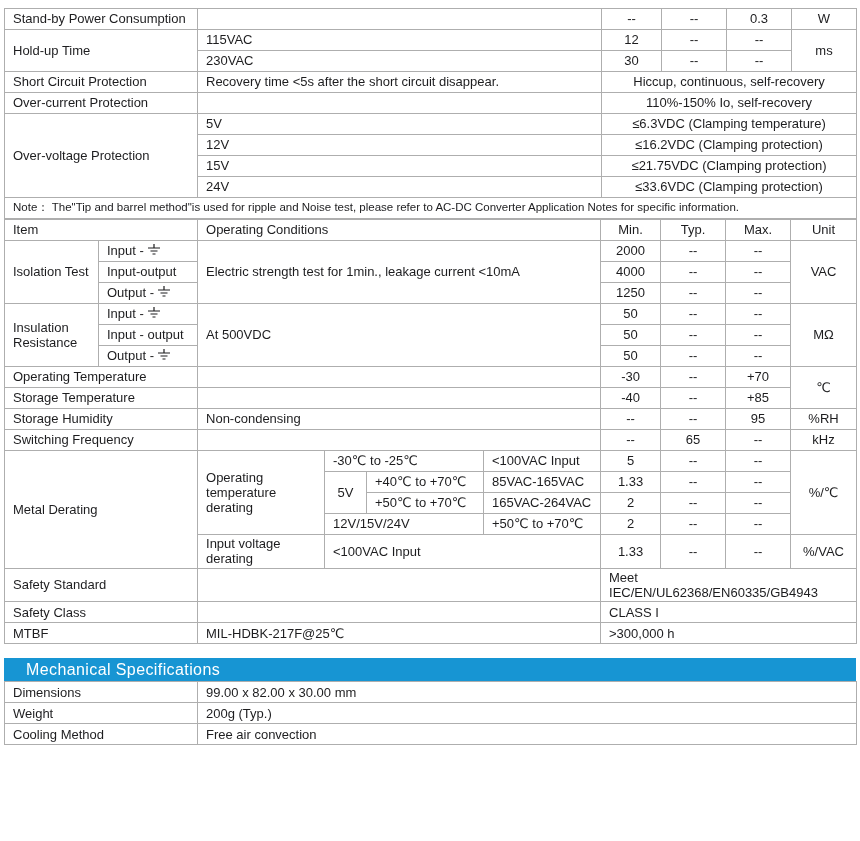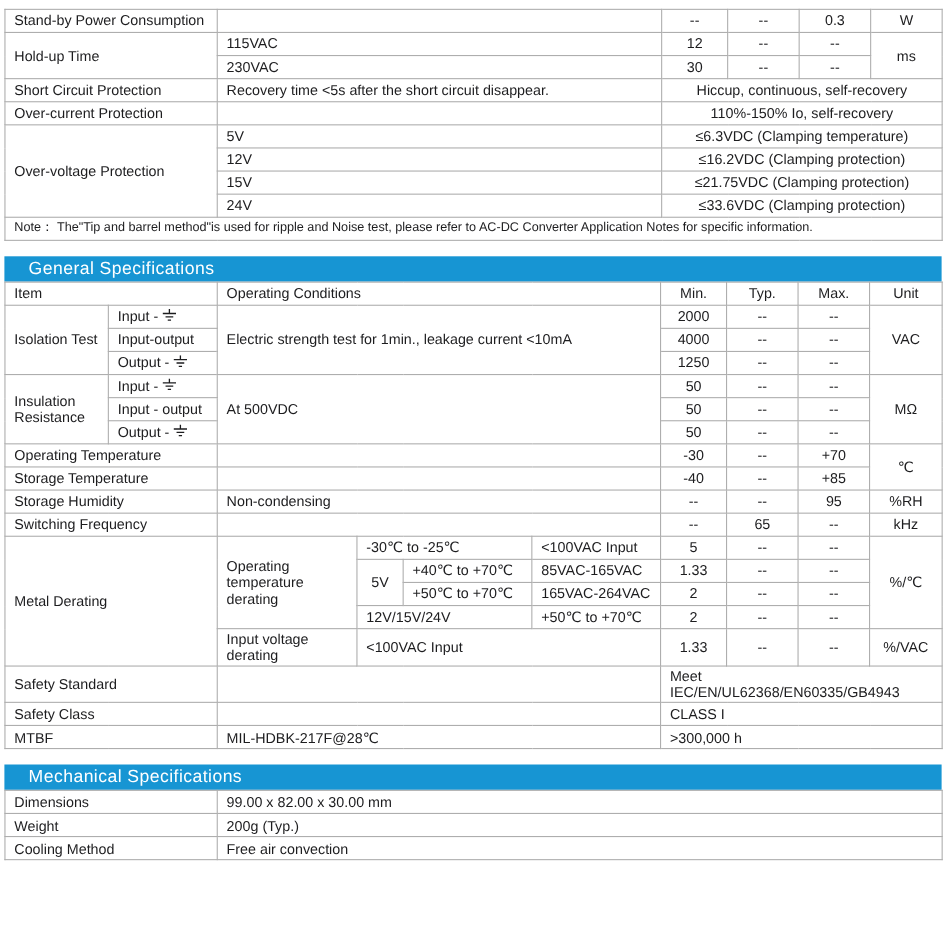--- a/index.html
+++ b/index.html
@@ -105,23 +105,20 @@
     <tr>
       <td class="l">24V</td>
       <td class="c" colspan="4">≤33.6VDC (Clamping protection)</td>
     </tr>
     <tr class="rh-note">
       <td class="l note-text" colspan="6">Note： The"Tip and barrel method"is used for ripple and Noise test, please refer to AC-DC Converter Application Notes for specific information.</td>
     </tr>
   </tbody>
     </table>
 
-  <div class="bar">
-    <span>General Specifications</span>
-  </div>
 
   <table class="spec">
     <colgroup>
       <col style="width:94px">
         <col style="width:99px">
         <col style="width:127px">
       <col style="width:42px">
         <col style="width:117px">
         <col style="width:117px">
       <col style="width:60px">
@@ -270,21 +267,21 @@
       <td class="l" colspan="4"></td>
       <td class="l" colspan="4">Meet IEC/EN/UL62368/EN60335/GB4943</td>
     </tr>
     <tr>
       <td class="l" colspan="2">Safety Class</td>
       <td class="l" colspan="4"></td>
       <td class="l" colspan="4">CLASS I</td>
     </tr>
     <tr>
       <td class="l" colspan="2">MTBF</td>
-      <td class="l" colspan="4">MIL-HDBK-217F@28℃</td>
+      <td class="l" colspan="4">MIL-HDBK-217F@25℃</td>
       <td class="l" colspan="4">&gt;300,000 h</td>
     </tr>
   </tbody>
     </table>
 
   <div class="bar">
     <span>Mechanical Specifications</span>
   </div>
 
   <table class="spec">

